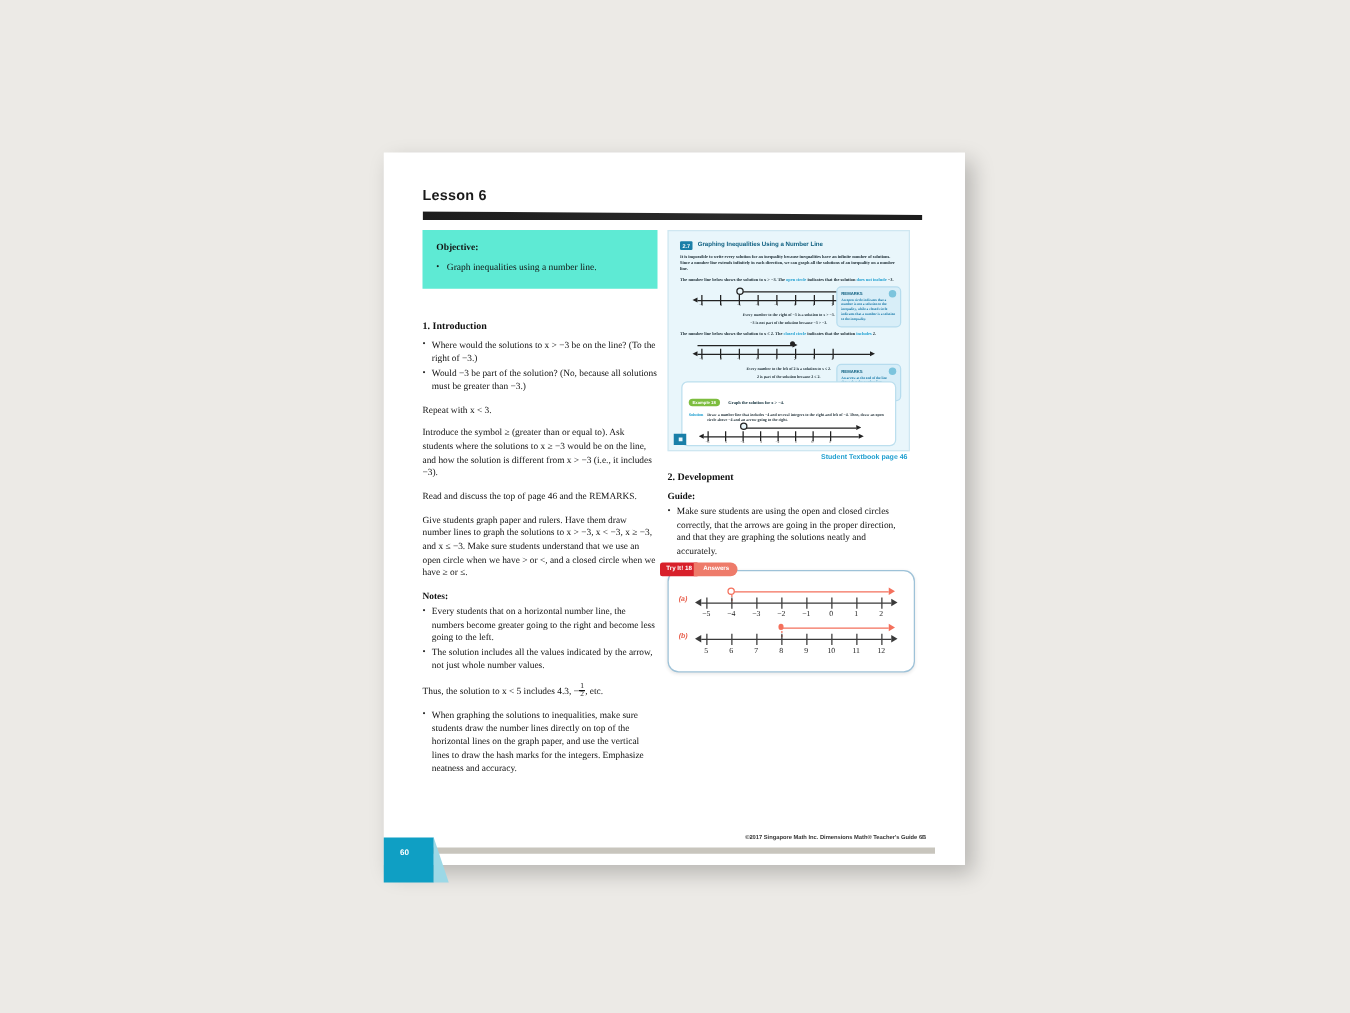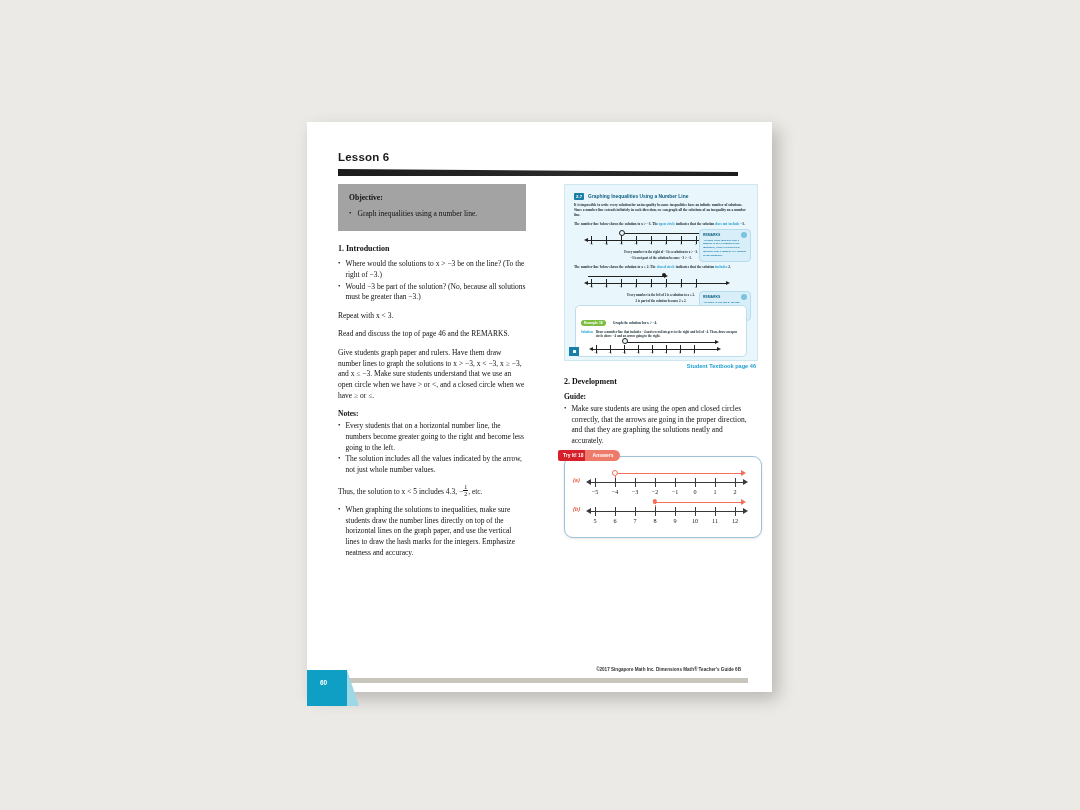--- a/index.html
+++ b/index.html
@@ -24,25 +24,25 @@
     font-weight:bold;font-size:11.5px;color:#1a1a1a;letter-spacing:.2px;
   }
   .title-rule{
     position:absolute;left:31px;top:47px;width:400px;height:7px;
     background:linear-gradient(to right,#1c1c1c 0%,#2a2a2a 60%,#1c1c1c 100%);
     clip-path:polygon(0 0,100% 42%,100% 100%,0 100%);
   }
 
   
   .col-left{position:absolute;left:31px;top:62px;width:188px;}
-  .col-right{position:absolute;left:257px;top:62px;width:192px;}
+  .col-right{position:absolute;left:227px;top:62px;width:192px;}
 
   
   .objective{
-    background:#a3a3a3;padding:9px 11px 12px 11px;margin-bottom:13px;
+    background:#5eead4;padding:9px 11px 12px 11px;margin-bottom:25px;
   }
   .objective h3{
     margin:0 0 7px 0;font-size:7.6px;font-weight:bold;color:#111;
     font-family:"Liberation Serif", serif;
   }
   .obj-item{
     display:flex;gap:6px;font-size:7.6px;color:#111;line-height:1.35;
   }
   .obj-bullet{font-size:7px;line-height:1.35;}
 
@@ -231,20 +231,21 @@
           <span class="bu">•</span>
           <span class="tx">Where would the solutions to x &gt; −3 be on the line? (To the right of −3.)</span>
         </li>
         <li>
           <span class="bu">•</span>
           <span class="tx">Would −3 be part of the solution? (No, because all solutions must be greater than −3.)</span>
         </li>
       </ul>
 
       <p class="body">Repeat with x &lt; 3.</p>
+      <p class="body">Introduce the symbol ≥ (greater than or equal to). Ask students where the solutions to x ≥ −3 would be on the line, and how the solution is different from x &gt; −3 (i.e., it includes −3).</p>
       <p class="body">Read and discuss the top of page 46 and the REMARKS.</p>
       <p class="body">Give students graph paper and rulers. Have them draw number lines to graph the solutions to x &gt; −3, x &lt; −3, x ≥ −3, and x ≤ −3. Make sure students understand that we use an open circle when we have &gt; or &lt;, and a closed circle when we have ≥ or ≤.</p>
 
       <div class="notes-h">Notes:</div>
       <ul class="bl">
         <li>
           <span class="bu">•</span>
           <span class="tx">Every students that on a horizontal number line, the numbers become greater going to the right and become less going to the left.</span>
         </li>
         <li>

